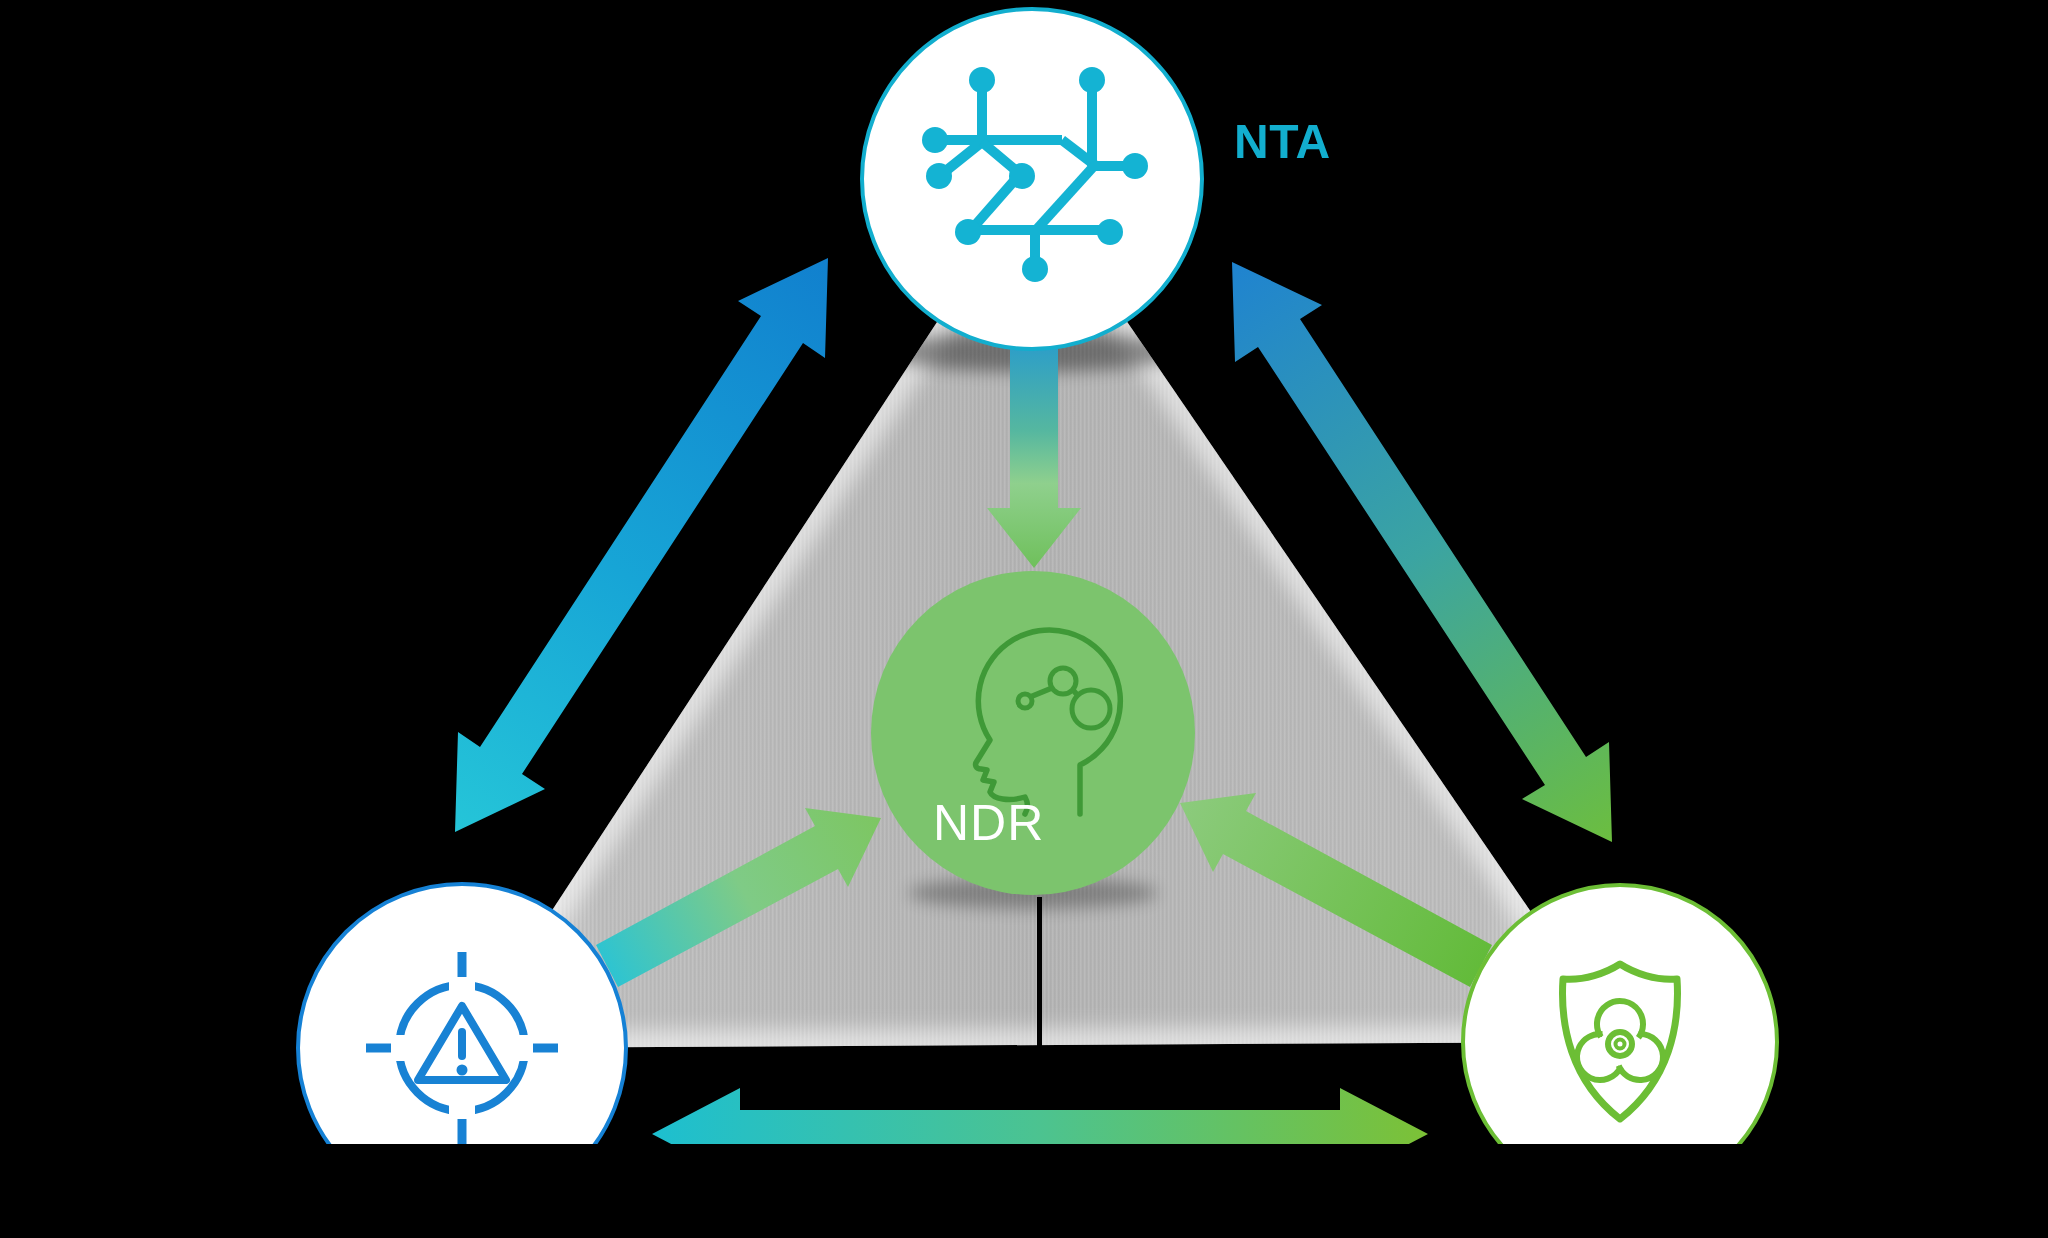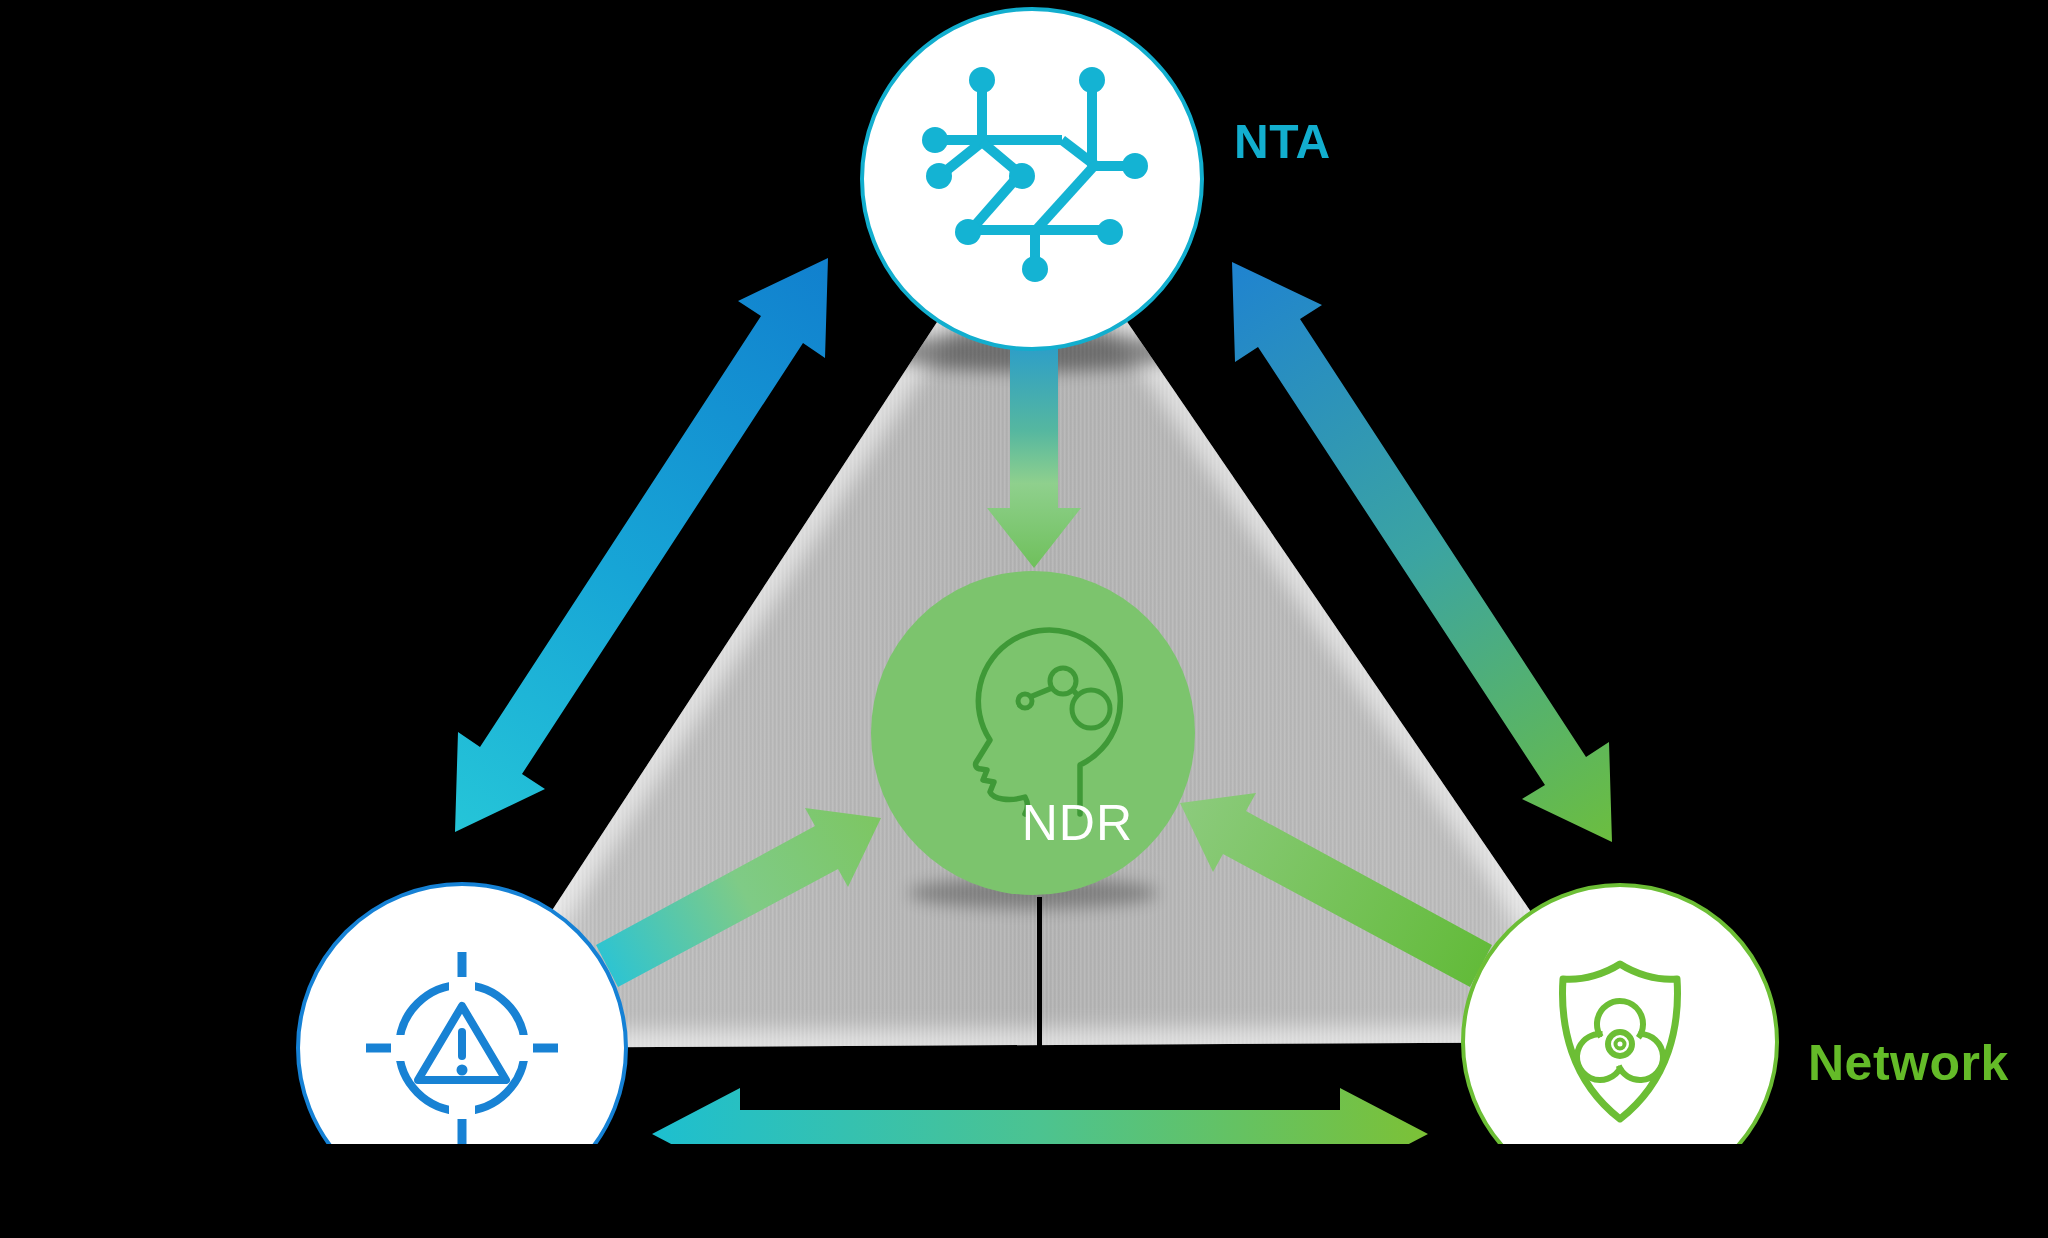--- a/index.html
+++ b/index.html
@@ -3,21 +3,21 @@
 <meta charset="utf-8">
 <style>
   html,body{margin:0;padding:0;background:#000;}
   .stage{position:relative;width:2048px;height:1144px;background:#000;overflow:hidden;
          font-family:"Liberation Sans", sans-serif;padding-left:32px;}
   .stage svg{position:absolute;left:0;top:0;}
   .label{position:absolute;font-weight:bold;letter-spacing:0.5px;white-space:nowrap;}
   .label-nta{left:1234px;top:114px;font-size:48px;color:#12aece;}
   .label-ids{left:33px;top:1068px;font-size:52px;color:#0f80d2;}
   .label-sandbox{left:1808px;top:1028px;font-size:50px;color:#64bb28;line-height:70px;}
-  .label-ndr{left:933px;top:794px;width:200px;text-align:right;font-size:50px;
+  .label-ndr{left:933px;top:794px;width:200px;text-align:left;font-size:50px;
              color:#ffffff;font-weight:400;letter-spacing:1px;}
 </style>
 </head>
 <body>
 
 <div class="stage">
 
 <svg width="2048" height="1238" viewBox="0 0 2048 1238">
   <defs>
     <linearGradient id="triGrad" gradientUnits="userSpaceOnUse" x1="462" y1="0" x2="1620" y2="0">
@@ -165,17 +165,16 @@
     <g stroke-width="5" fill="#7cc46d">
       <circle cx="92" cy="93" r="7"></circle>
       <circle cx="130" cy="73" r="13"></circle>
       <circle cx="158" cy="101" r="19"></circle>
     </g>
   </g>
 </svg>
 
 <div class="label label-nta">NTA</div>
 <div class="label label-sandbox">
-  <div>Network</div>
 </div>
 <div class="label label-ndr">NDR</div>
 
 </div>
 
 </body></html>

